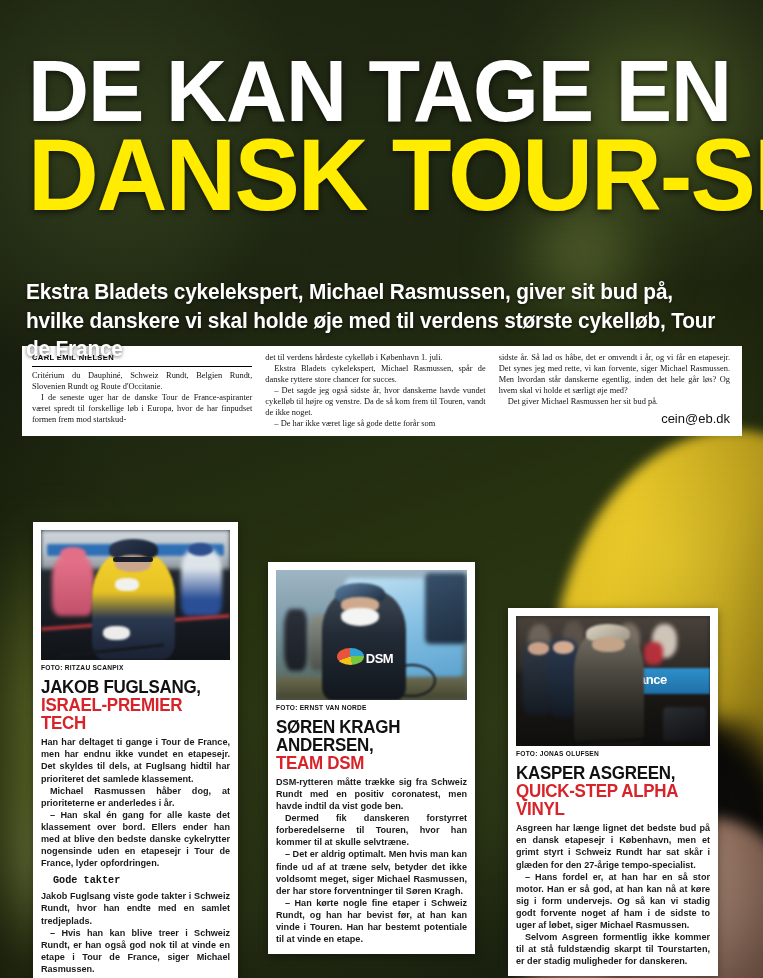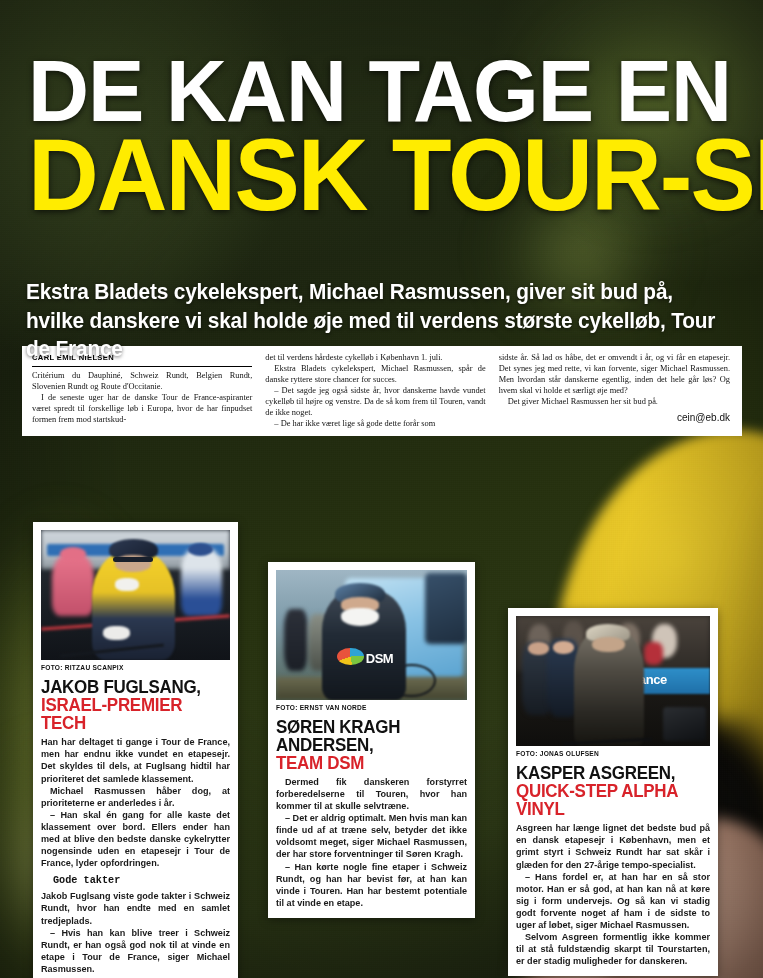--- a/index.html
+++ b/index.html
@@ -183,21 +183,21 @@
     padding-bottom: 3px;
     border-bottom: 1.1px solid #000;
     margin-bottom: 4px;
     text-transform: uppercase;
   }
   .lead-col p { margin: 0; }
   .lead-col p.indent { text-indent: 9px; }
   .email {
     text-align: right;
     font-family: "Liberation Sans", sans-serif;
-    font-size: 10px;
+    font-size: 13px;
     margin-top: 3px;
     color: #111;
   }
 
   
   .card {
     position: absolute;
     background: #ffffff;
     z-index: 5;
     padding: 8px 8px 9px 8px;
@@ -448,20 +448,21 @@
     <div class="helmet"></div>
     <div class="face"></div>
     <div class="mask"></div>
     <div class="logo"></div>
     <div class="dsmtxt">DSM</div>
   </div>
   <div class="photo-credit">FOTO: ERNST VAN NORDE</div>
   <div class="rider-name">SØREN KRAGH ANDERSEN,</div>
   <div class="rider-team">TEAM DSM</div>
   <div class="card-body">
+    <p>DSM-rytteren måtte trække sig fra Schweiz Rundt med en positiv coronatest, men havde indtil da vist gode ben.</p>
     <p class="indent">Dermed fik danskeren forstyrret forberedelserne til Touren, hvor han kommer til at skulle selvtræne.</p>
     <p class="indent">– Det er aldrig optimalt. Men hvis man kan finde ud af at træne selv, betyder det ikke voldsomt meget, siger Michael Rasmussen, der har store forventninger til Søren Kragh.</p>
     <p class="indent">– Han kørte nogle fine etaper i Schweiz Rundt, og han har bevist før, at han kan vinde i Touren. Han har bestemt potentiale til at vinde en etape.</p>
   </div>
 </div>
 
 <div class="card" id="card-asgreen">
   <div class="card-photo p3">
     <div class="crowd"></div>
     <div class="ch1"></div>

